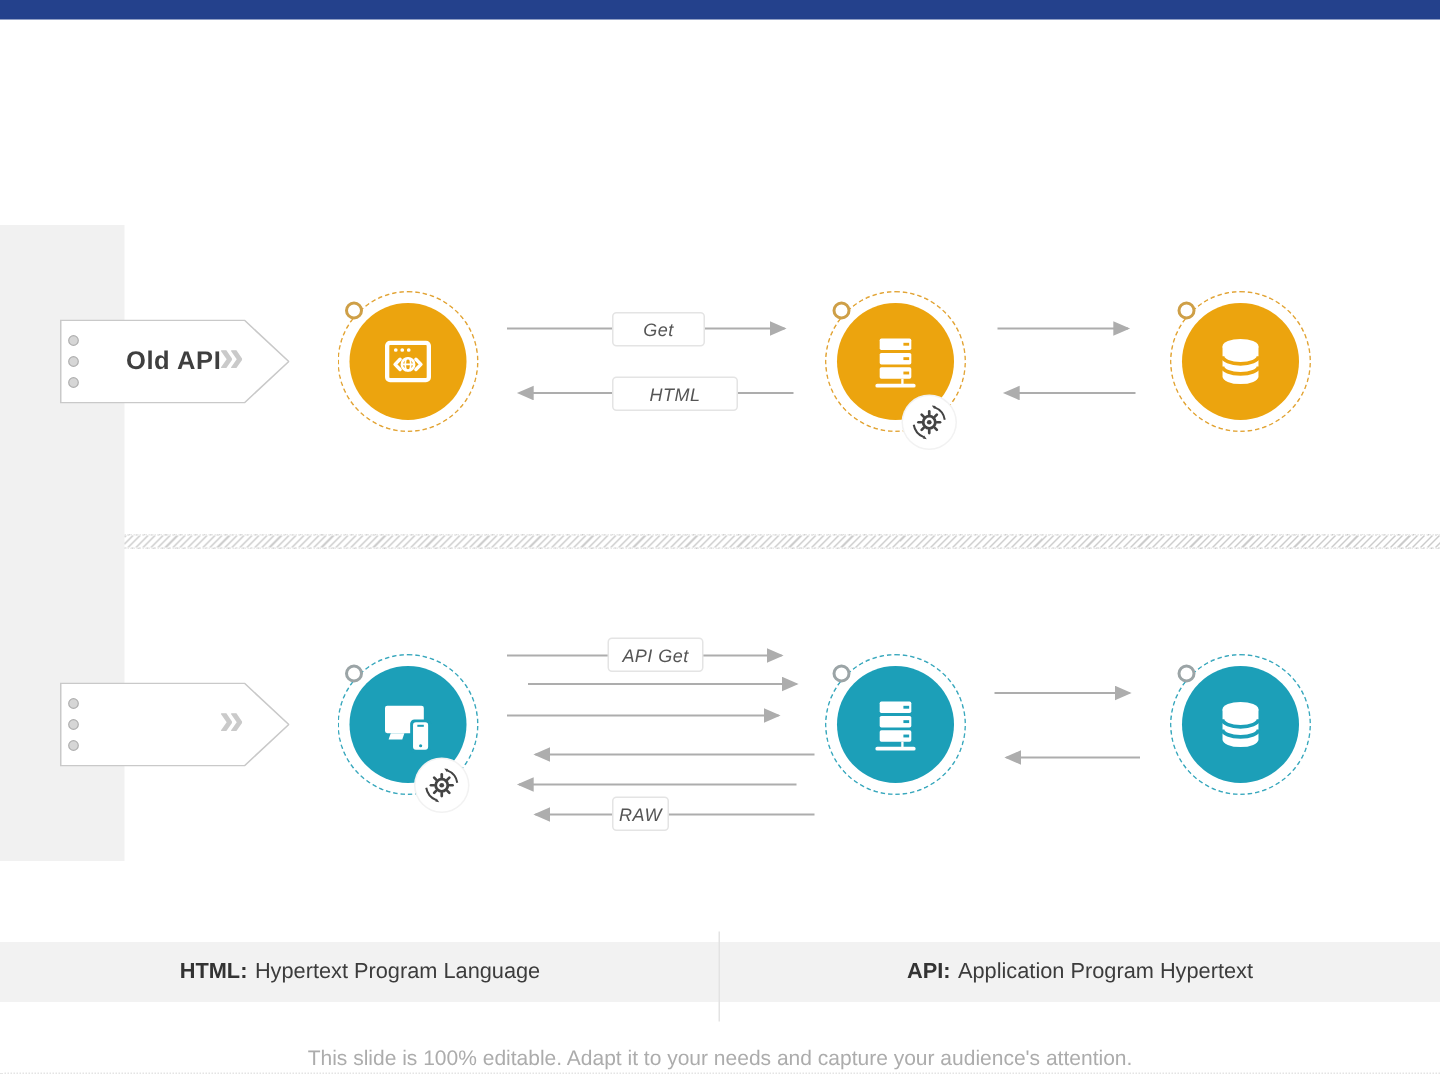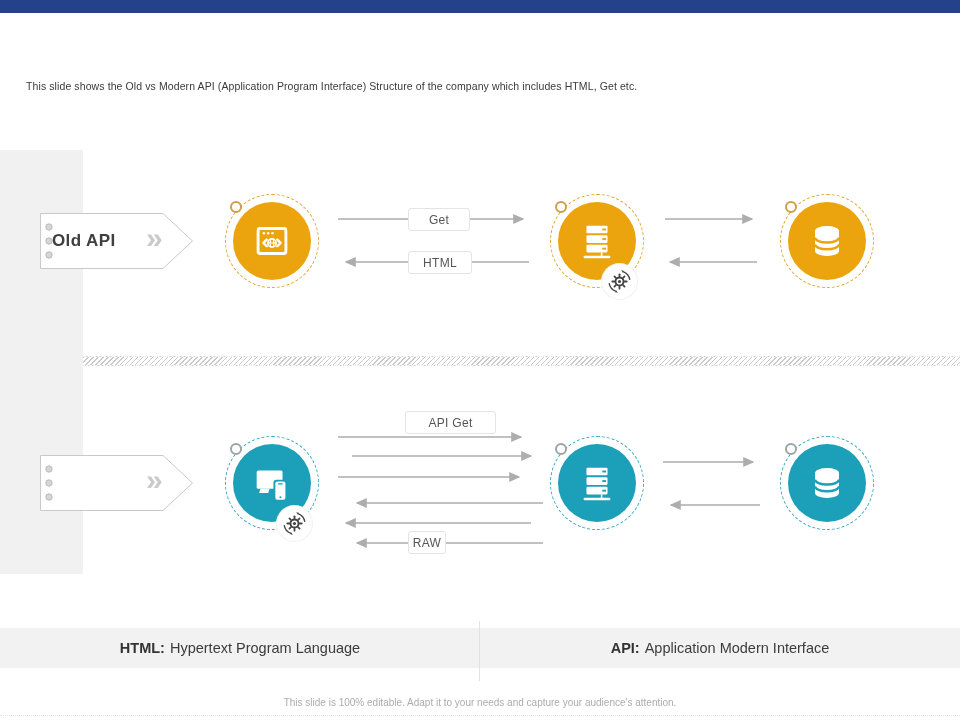--- a/index.html
+++ b/index.html
@@ -14,21 +14,21 @@
 
   .side-band { position:absolute; left:0; top:150px; width:83px; height:424px; background:#F1F1F1; }
   .hatch { position:absolute; left:83px; top:356px; width:877px; height:10px;
            background:repeating-linear-gradient(135deg,#CBCBCB 0 1px,transparent 1px 3.5px);
            border-top:1px dotted #E9E9E9; border-bottom:1px dotted #E9E9E9; }
 
   svg.arrows { position:absolute; left:0; top:0; width:960px; height:720px; pointer-events:none; }
 
   
   .tag { position:absolute; left:40px; width:153px; height:56px; }
-  .tag .tag-text { position:absolute; left:12px; top:0; height:72px; line-height:56px;
+  .tag .tag-text { position:absolute; left:44px; top:0; height:72px; line-height:56px;
                    font-size:17px; font-weight:bold; color:#3F3F3F; letter-spacing:.4px; }
   .tag .tag-chev { position:absolute; left:106px; top:0; height:56px; line-height:50px;
                    font-size:30px; font-weight:bold; color:#CACACA; }
 
   
   .node { position:absolute; width:94px; height:94px; }
   .node .ring  { position:absolute; inset:0; border:1px dashed; border-radius:50%; }
   .node .orbit { position:absolute; left:5px; top:7px; width:12px; height:12px;
                  border-radius:50%; background:#fff; border:2px solid; }
   .node .disc  { position:absolute; inset:8px; border-radius:50%;
@@ -39,41 +39,40 @@
   .node.teal .ring  { border-color:#39A8BD; }
   .node.teal .orbit { border-color:#9BA4A6; }
   .node.teal .disc  { background:#1C9FB8; color:#1C9FB8; }
   .badge { position:absolute; left:52px; top:70px; width:35px; height:35px; background:#fff;
            border-radius:50%; display:flex; align-items:center; justify-content:center;
            box-shadow:0 0 0 1px #F2F2F2; }
 
   
   .chip { position:absolute; height:23px; background:#fff; border:1px solid #E4E4E4; border-radius:3px;
           display:flex; align-items:center; justify-content:center;
-          font-size:12px; color:#555; letter-spacing:.3px; }
+          font-size:12px; color:#555; letter-spacing:.3px;font-style:italic; }
 
   
   .defs { position:absolute; left:0; top:628px; width:960px; height:40px; background:#F2F2F2; display:flex; }
   .def-cell { width:480px; height:40px; display:flex; align-items:center; justify-content:center;
               font-size:14.5px; color:#3C3C3C; }
   .def-cell .term { font-weight:bold; color:#333; margin-right:5px; }
   .def-divider { position:absolute; left:479px; top:-7px; width:1px; height:60px; background:#E3E3E3; }
 
   .footer-note { position:absolute; left:0; top:697px; width:960px; text-align:center;
-                 font-size:10px; color:#ACACAC; }
+                 font-size:14px; color:#ACACAC; }
   .page-num { position:absolute; right:26px; top:698px; font-size:8.5px; font-weight:bold; color:#3F3F3F;margin-top:37px; }
   .bottom-rule { position:absolute; left:0; top:715px; width:960px; border-top:1px dotted #E4E4E4; }
 </style>
 </head>
 <body>
 
 <div class="slide">
 
   <div class="topbar"></div>
-  <p class="subtitle">This slide shows the Old vs Modern API (Application Program Interface) Structure of the company which includes HTML, Get etc.</p>
 
   <div class="side-band"></div>
   <div class="hatch"></div>
 
   <svg class="arrows" viewBox="0 0 960 720">
     <defs>
       <marker id="ah" markerWidth="9" markerHeight="8" refX="7" refY="3.5" orient="auto">
         <path d="M0,0 L8,3.5 L0,7 Z" fill="#ADADAD"></path>
       </marker>
     </defs>
@@ -251,32 +250,32 @@
       <svg width="46" height="46" viewBox="0 0 48 48">
         <path d="M11.5 13.5 v21 a12.5 5.2 0 0 0 25 0 v-21" fill="#fff"></path>
         <ellipse cx="24" cy="13.5" rx="12.5" ry="5.2" fill="#fff"></ellipse>
         <path d="M11.5 20.4 a12.5 5.2 0 0 0 25 0" fill="none" stroke="currentColor" stroke-width="2.6"></path>
         <path d="M11.5 27.4 a12.5 5.2 0 0 0 25 0" fill="none" stroke="currentColor" stroke-width="2.6"></path>
       </svg>
     </div>
   </div>
 
   <div class="chip" style="left:408px;top:208px;width:62px">Get</div>
-  <div class="chip" style="left:408px;top:251px;width:64px">HTML</div>
-  <div class="chip" style="left:405px;top:411px;width:91px">API Get</div>
+  <div class="chip" style="left:408px;top:251px;width:84px">HTML</div>
+  <div class="chip" style="left:405px;top:425px;width:64px">API Get</div>
   <div class="chip" style="left:408px;top:531px;width:38px">RAW</div>
 
   <div class="defs">
     <div class="def-cell">
       <span class="term">HTML:</span>
       <span>Hypertext Program Language</span>
     </div>
     <div class="def-cell">
       <span class="term">API:</span>
-      <span>Application Modern Interface</span>
+      <span>Application Program Hypertext</span>
     </div>
     <div class="def-divider"></div>
   </div>
 
   <div class="footer-note">This slide is 100% editable. Adapt it to your needs and capture your audience's attention.</div>
   <div class="page-num">33</div>
   <div class="bottom-rule"></div>
 
 </div>
 

